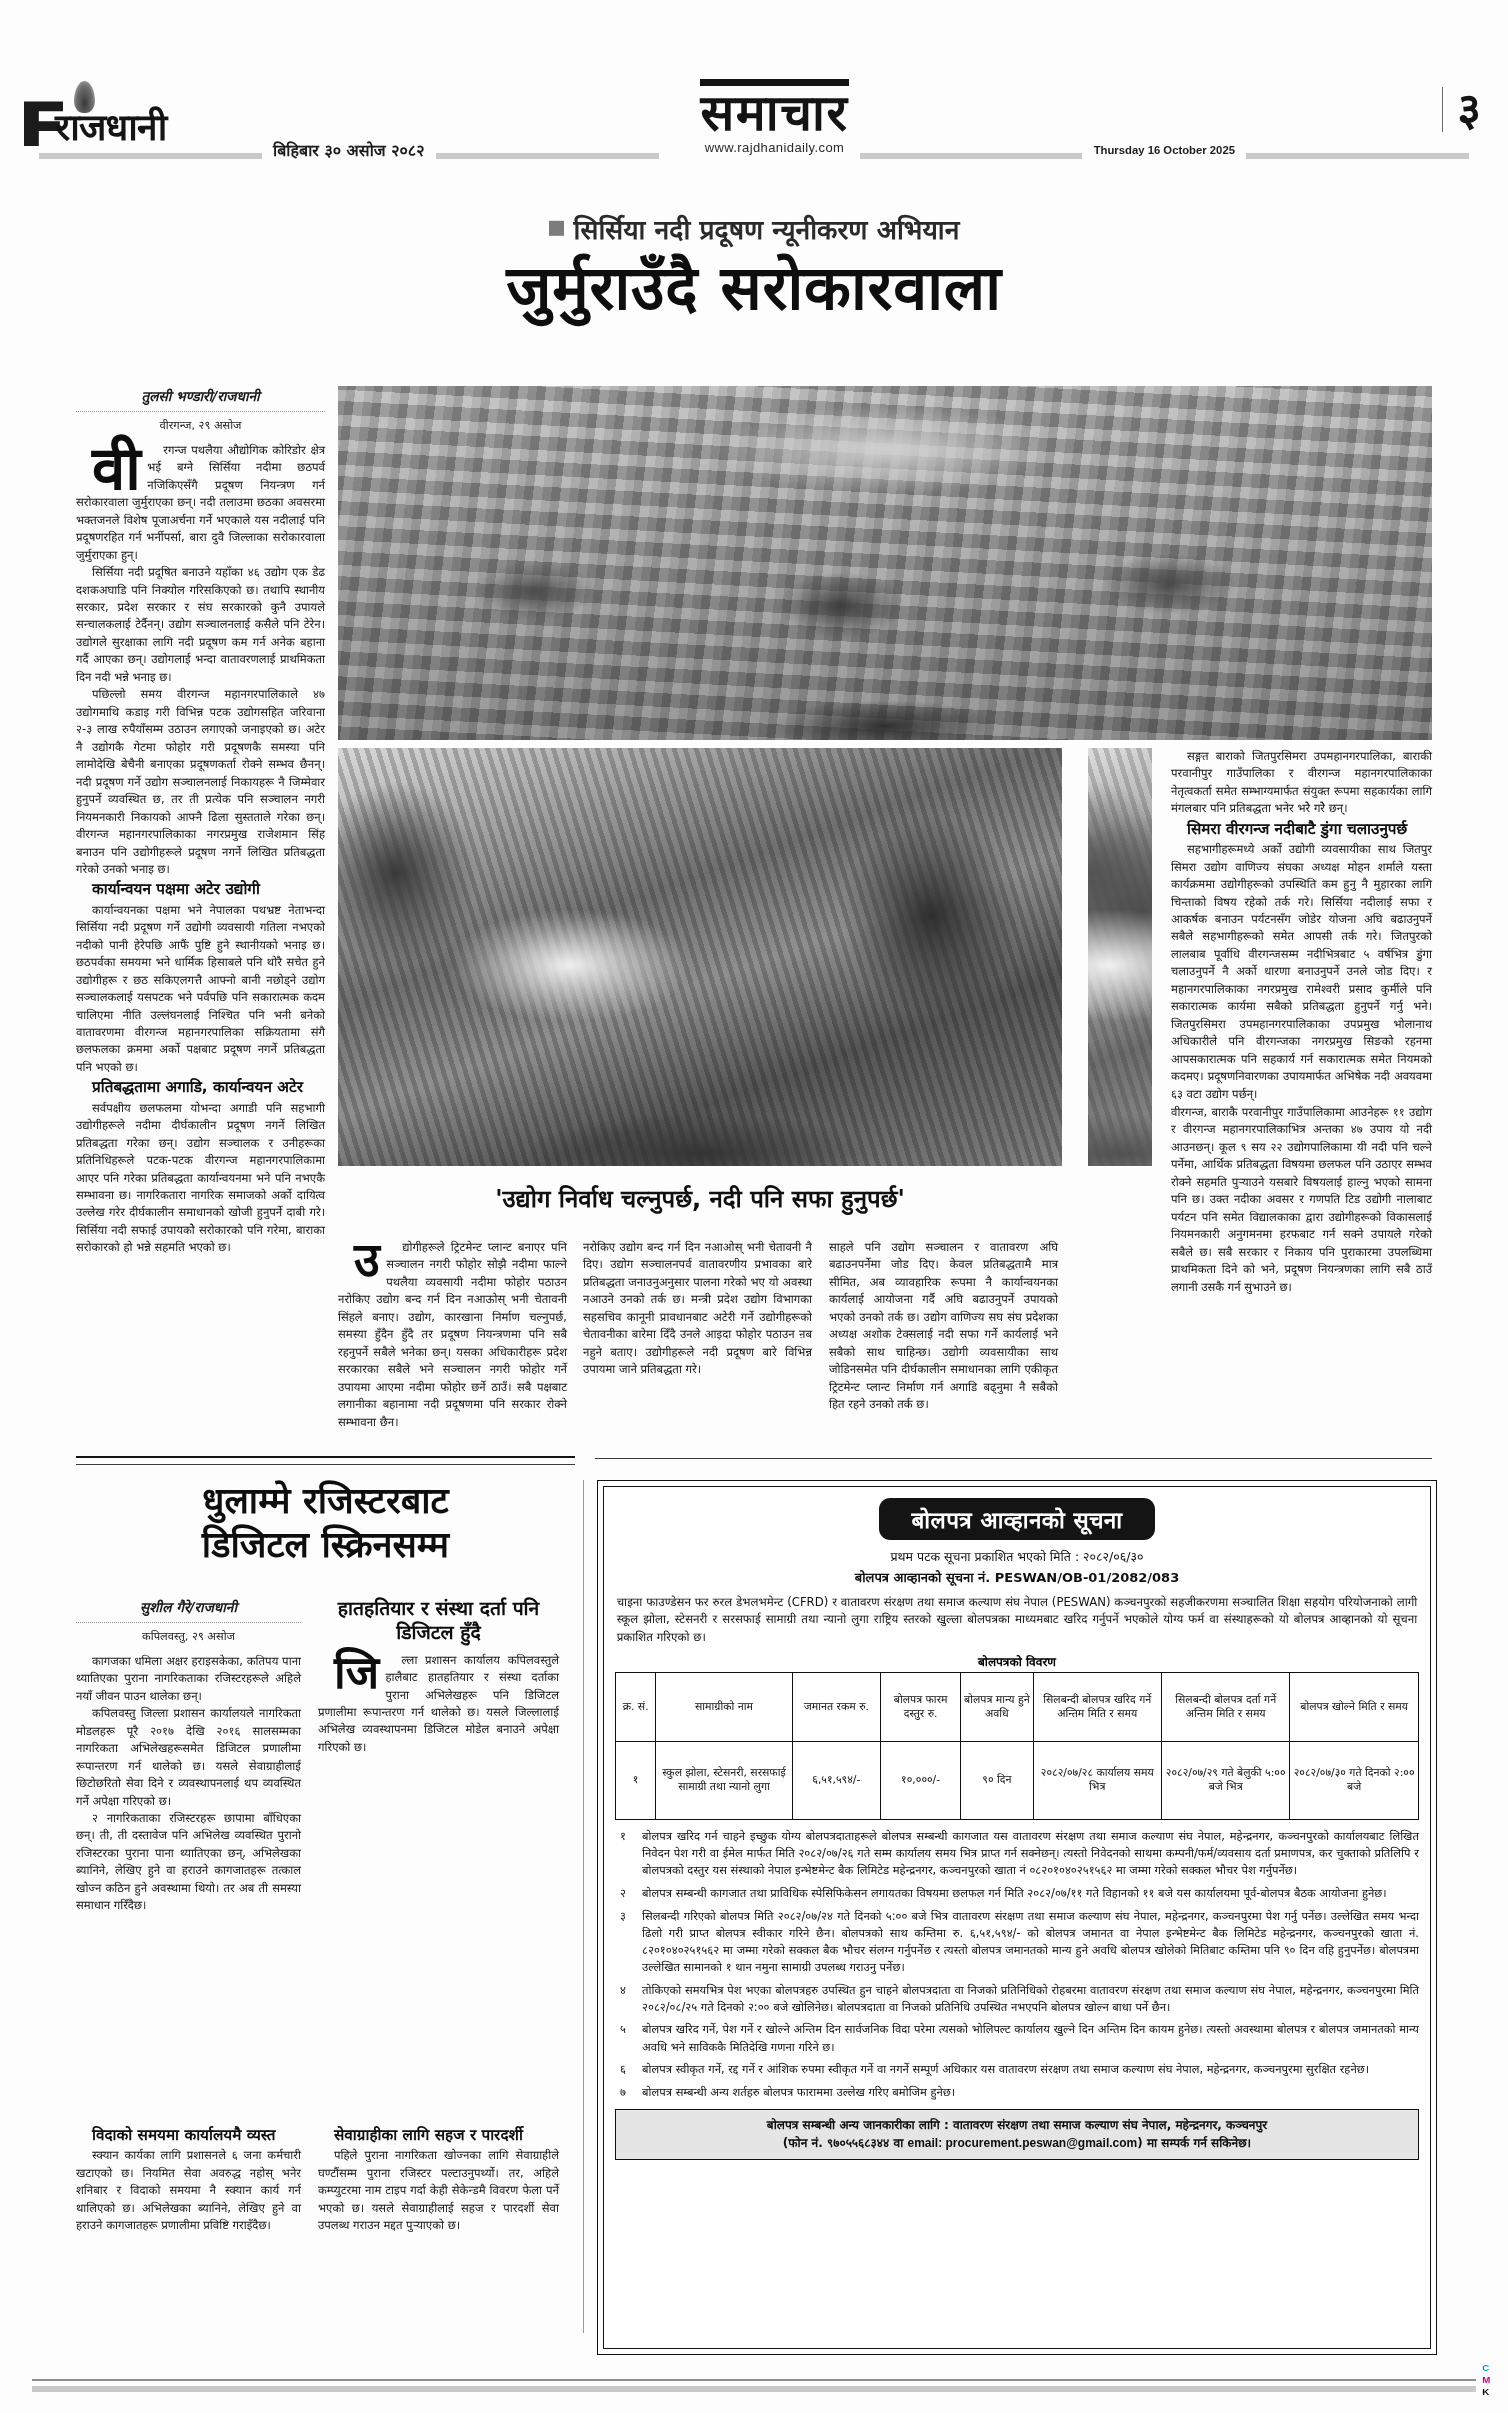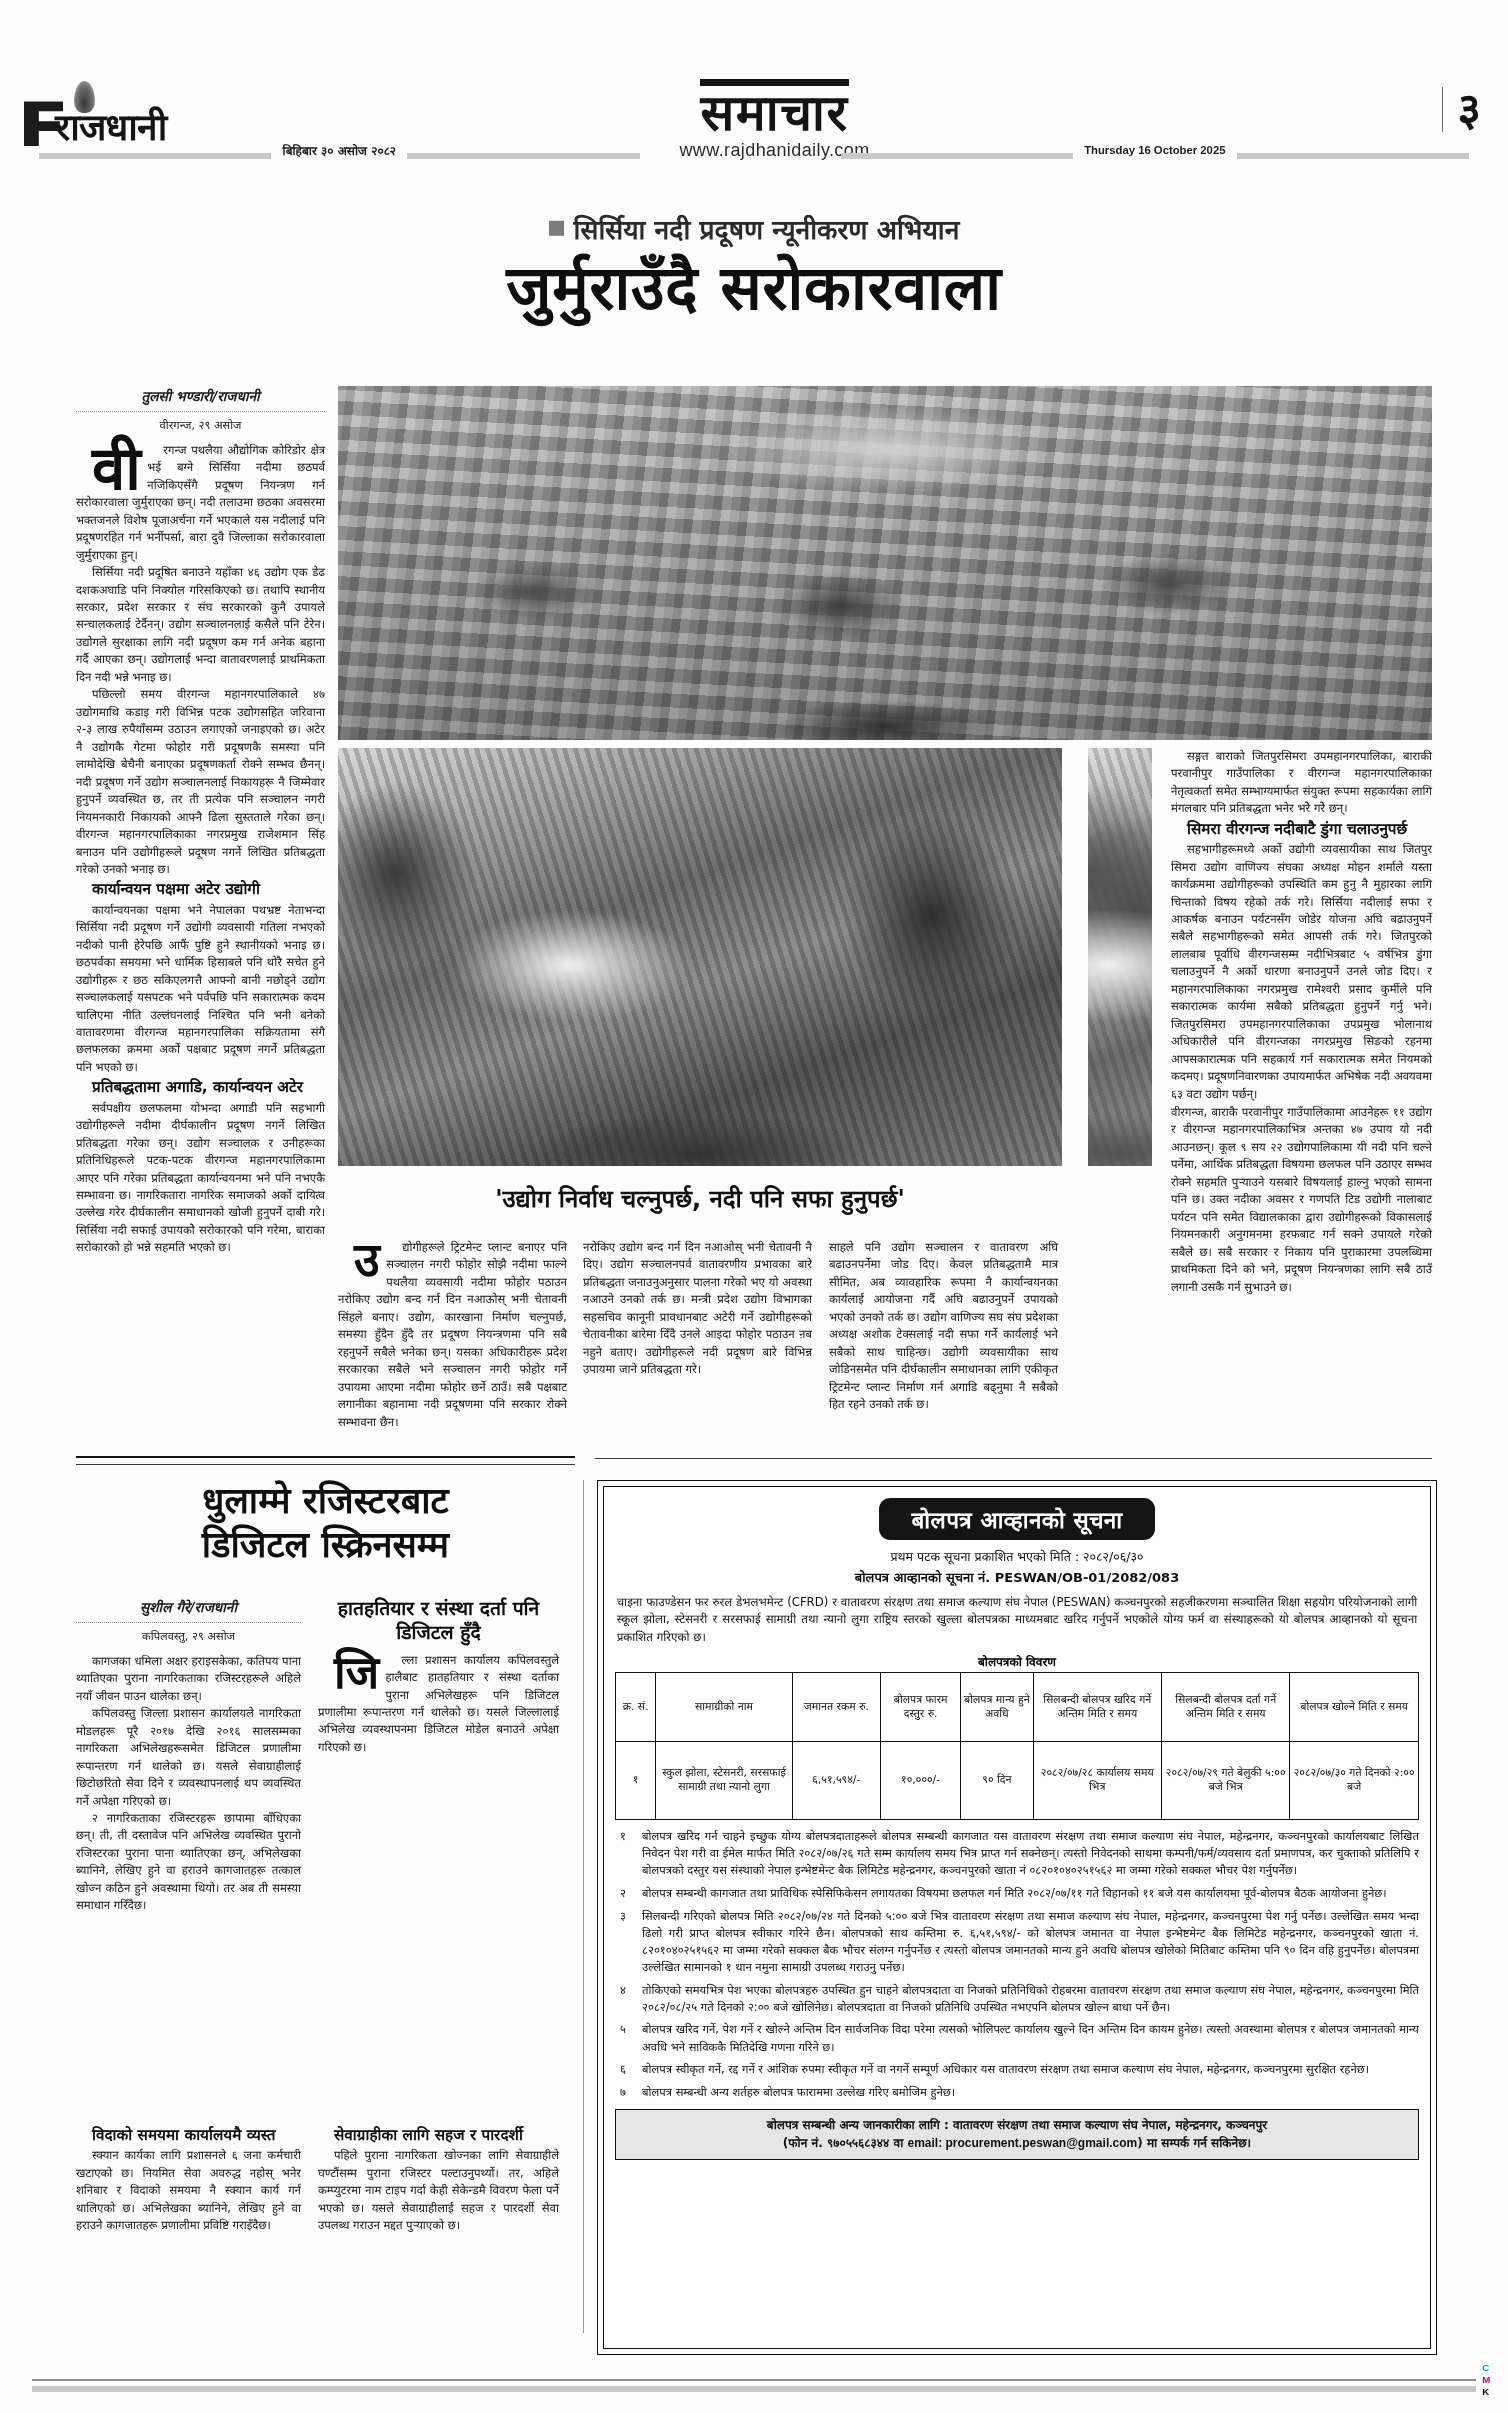--- a/index.html
+++ b/index.html
@@ -27,28 +27,28 @@
     font-family:"DejaVu Sans","Liberation Sans",sans-serif;
   }
   .nameplate{
     position:absolute;left:0;right:0;top:79px;text-align:center;padding-left:41px;
   }
   .nameplate .np-title{
     font-size:50px;font-weight:bold;color:#141414;letter-spacing:1.6px;
     line-height:1;display:inline-block;border-top:7.2px solid #141414;padding-top:2.4px;
   }
   .nameplate .np-url{
-    display:block;font-size:18px;color:#2a2a2a;margin-top:1.6px;letter-spacing:0.4px;
+    display:block;font-size:13px;color:#2a2a2a;margin-top:1.6px;letter-spacing:0.4px;
     font-family:"Liberation Sans",sans-serif;
   }
   .rule-row{position:absolute;left:39px;right:39px;top:153px;height:6.4px;
     display:flex;align-items:center;gap:0;}
   .rule-seg{height:5.6px;background:#c9c9c9;flex:1;}
   .rule-label{
-    font-size:12px;color:#1d1d1d;white-space:nowrap;padding:0 11.3px;font-weight:bold;
+    font-size:16px;color:#1d1d1d;white-space:nowrap;padding:0 11.3px;font-weight:bold;
     transform:translateY(-5.6px);
   }
   .rule-label.en{font-family:"Liberation Sans",sans-serif;font-size:11.3px;}
   .pageno{
     position:absolute;right:27px;top:87px;font-size:45px;font-weight:bold;color:#141414;
     line-height:1;padding-left:14.5px;border-left:1.6px solid #6a6a6a;
   }
   
   .kicker{position:absolute;left:0;right:0;top:211px;text-align:center;
     font-size:26.5px;font-weight:bold;color:#2b2b2b;}

